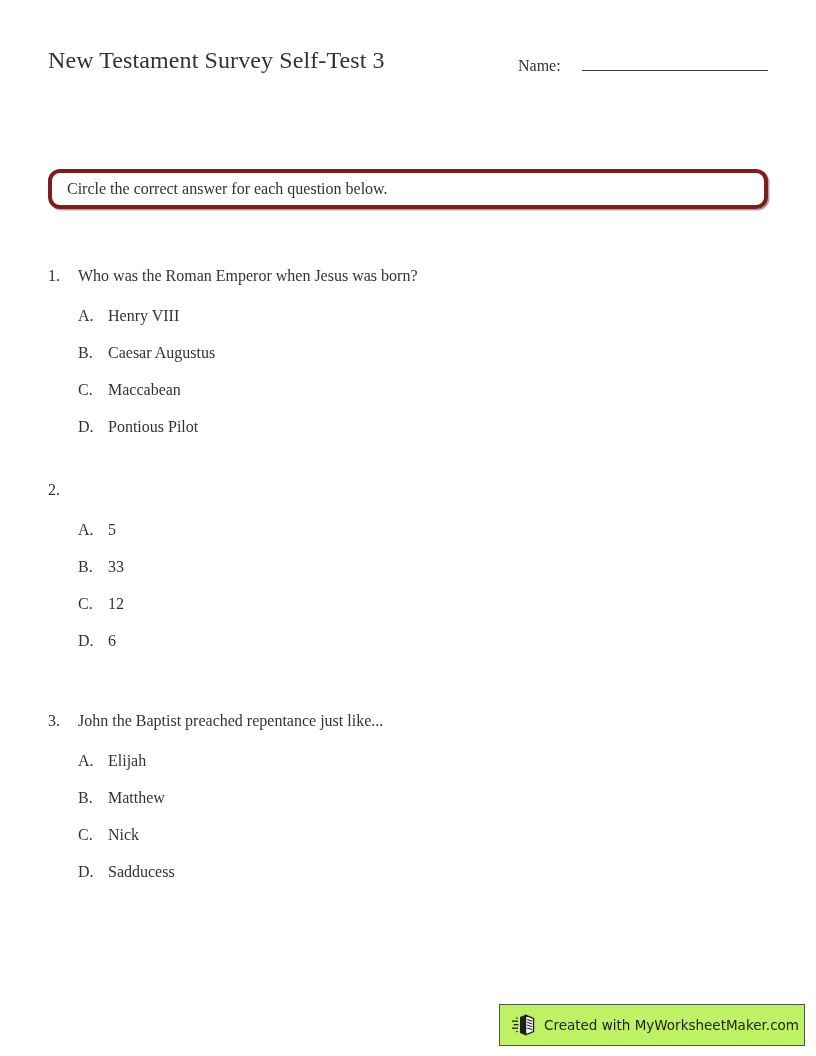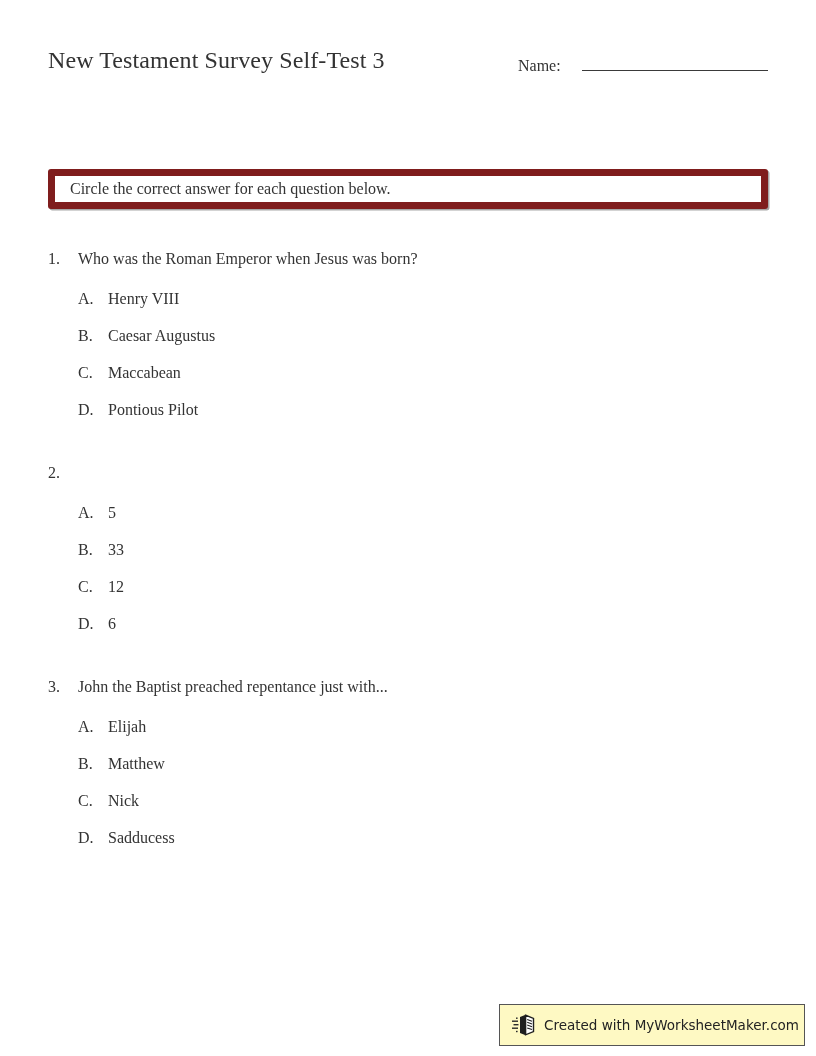--- a/index.html
+++ b/index.html
@@ -69,22 +69,22 @@
     height: 20px;
   }
 
   
   .instruction-box {
     position: absolute;
     left: 48px;
     top: 169px;
     width: 720px;
     height: 40px;
-    border: 7px solid #7f1d1d;
-    border-radius: 3px;
+    border: 4px solid #7f1d1d;
+    border-radius: 12px;
     box-sizing: border-box;
     box-shadow: 1.5px 1.5px 0 rgba(60,60,60,0.45);
     background: #ffffff;
   }
   .instruction-text {
     position: absolute;
     left: 15px;
     top: 50%;
     transform: translateY(-50%);
     font-size: 16px;
@@ -112,20 +112,21 @@
     width: 30px;
     flex: none;
     font-size: 16px;
     line-height: 22px;
     color: #333333;
   }
   .q-text {
     font-size: 16px;
     line-height: 22px;
     color: #333333;
+    margin-top: 17px;
   }
   .choices {
     margin: 0;
     padding: 0;
   }
   .choice-row {
     display: flex;
     align-items: baseline;
     margin-left: 30px;
     height: 37px;
@@ -145,21 +146,21 @@
 
   
   .footer-badge {
     position: absolute;
     left: 499px;
     top: 1004px;
     width: 306px;
     height: 42px;
     border: 1px solid #555555;
     box-sizing: border-box;
-    background: #fef9c3;
+    background: #bef264;
     display: flex;
     align-items: center;
     padding-left: 12px;
   }
   .badge-logo {
     width: 26px;
     height: 24px;
     flex: none;
     margin-right: 6px;
     display: block;
@@ -239,21 +240,21 @@
         <div class="choice-row">
           <span class="c-letter">D.</span>
           <span class="c-text">6</span>
         </div>
       </div>
     </div>
 
     <div class="question-block">
       <div class="question-row">
         <span class="q-number">3.</span>
-        <span class="q-text">John the Baptist preached repentance just with...</span>
+        <span class="q-text">John the Baptist preached repentance just like...</span>
       </div>
       <div class="choices">
         <div class="choice-row">
           <span class="c-letter">A.</span>
           <span class="c-text">Elijah</span>
         </div>
         <div class="choice-row">
           <span class="c-letter">B.</span>
           <span class="c-text">Matthew</span>
         </div>

